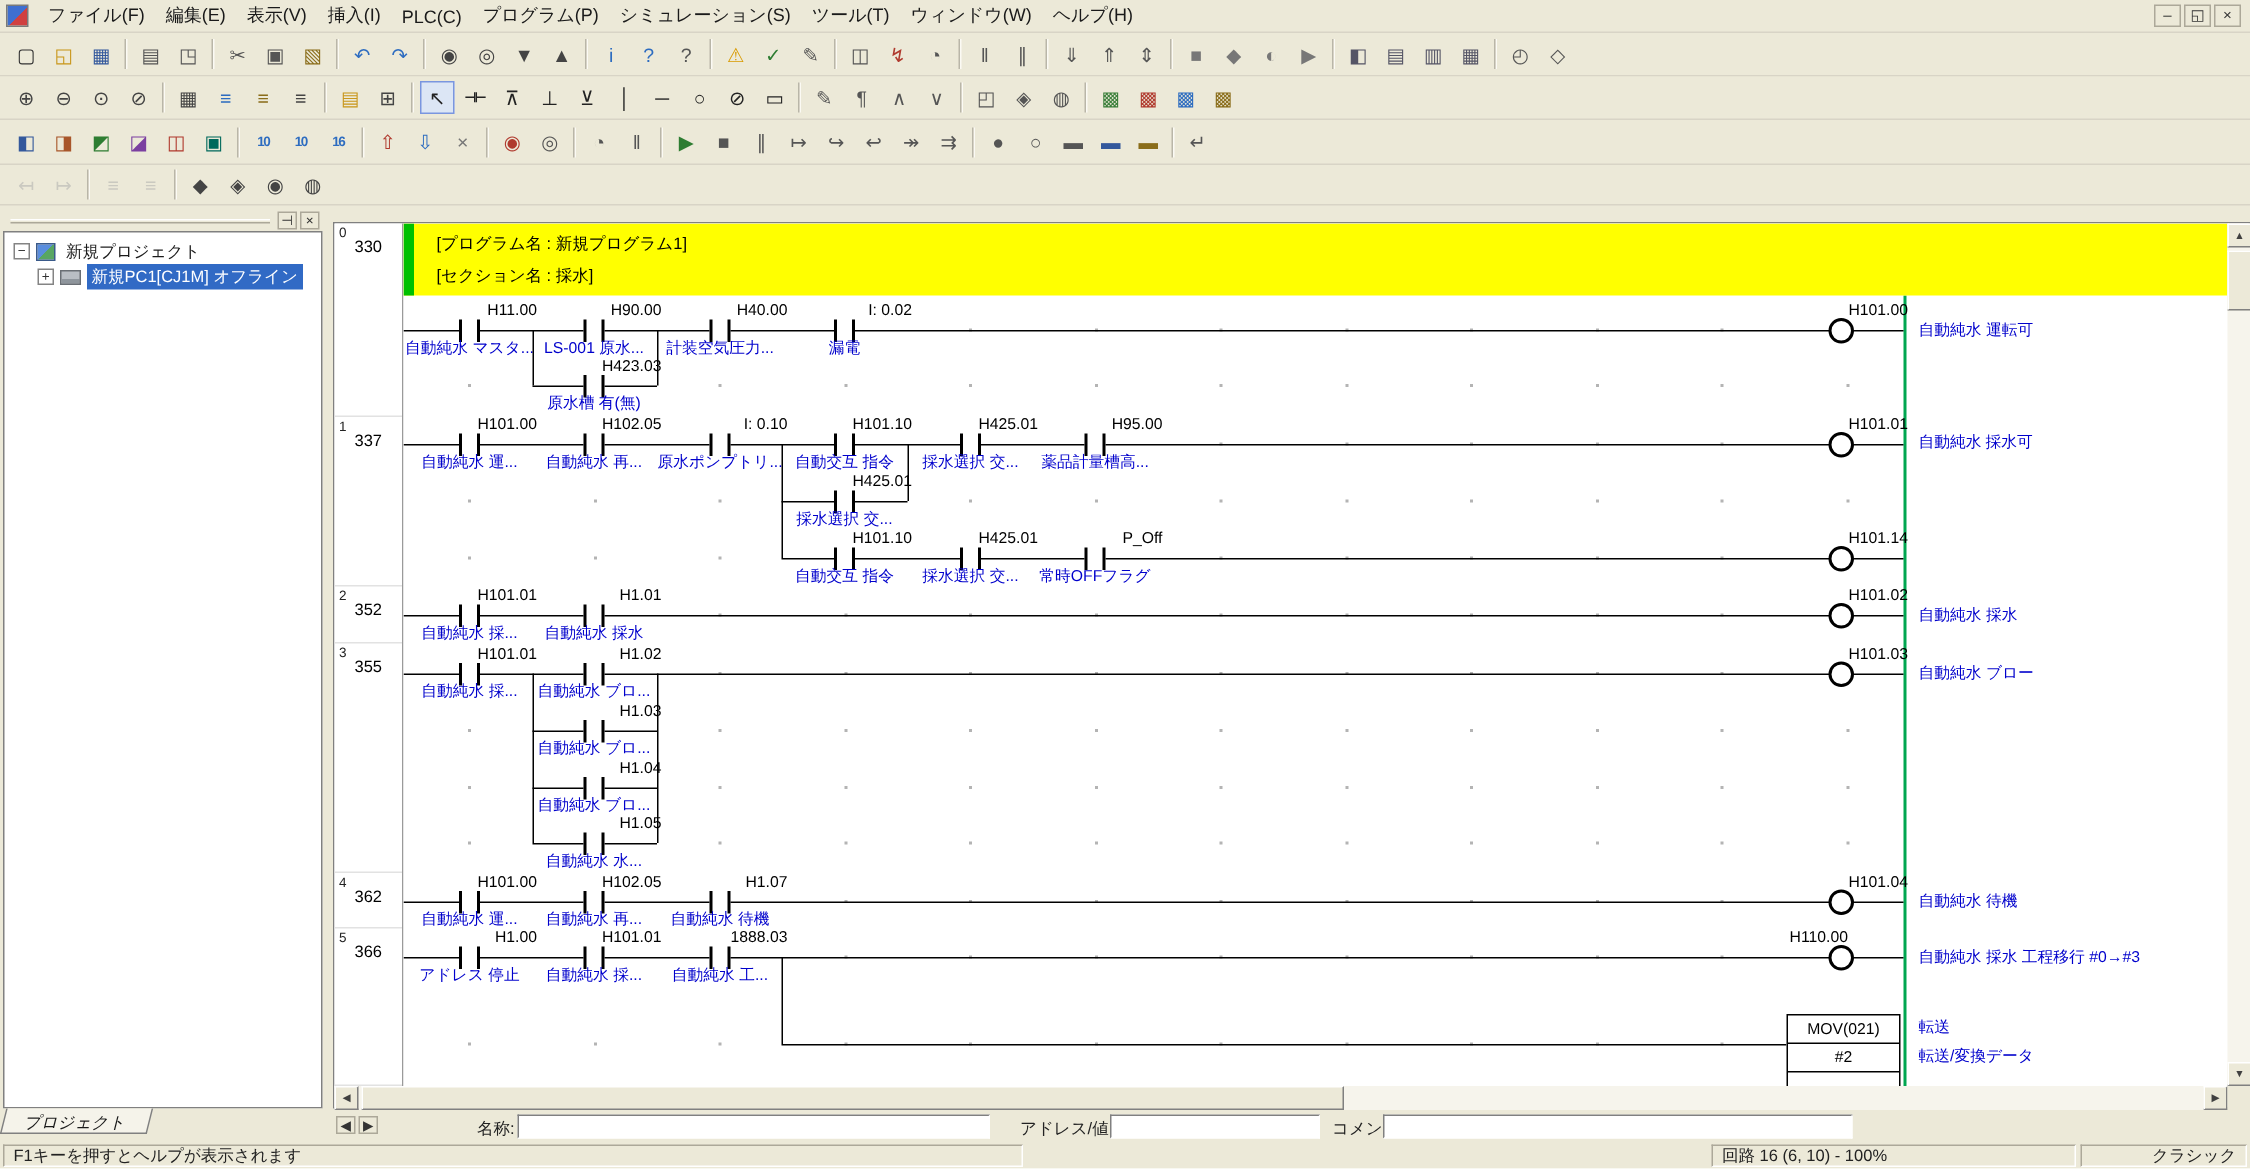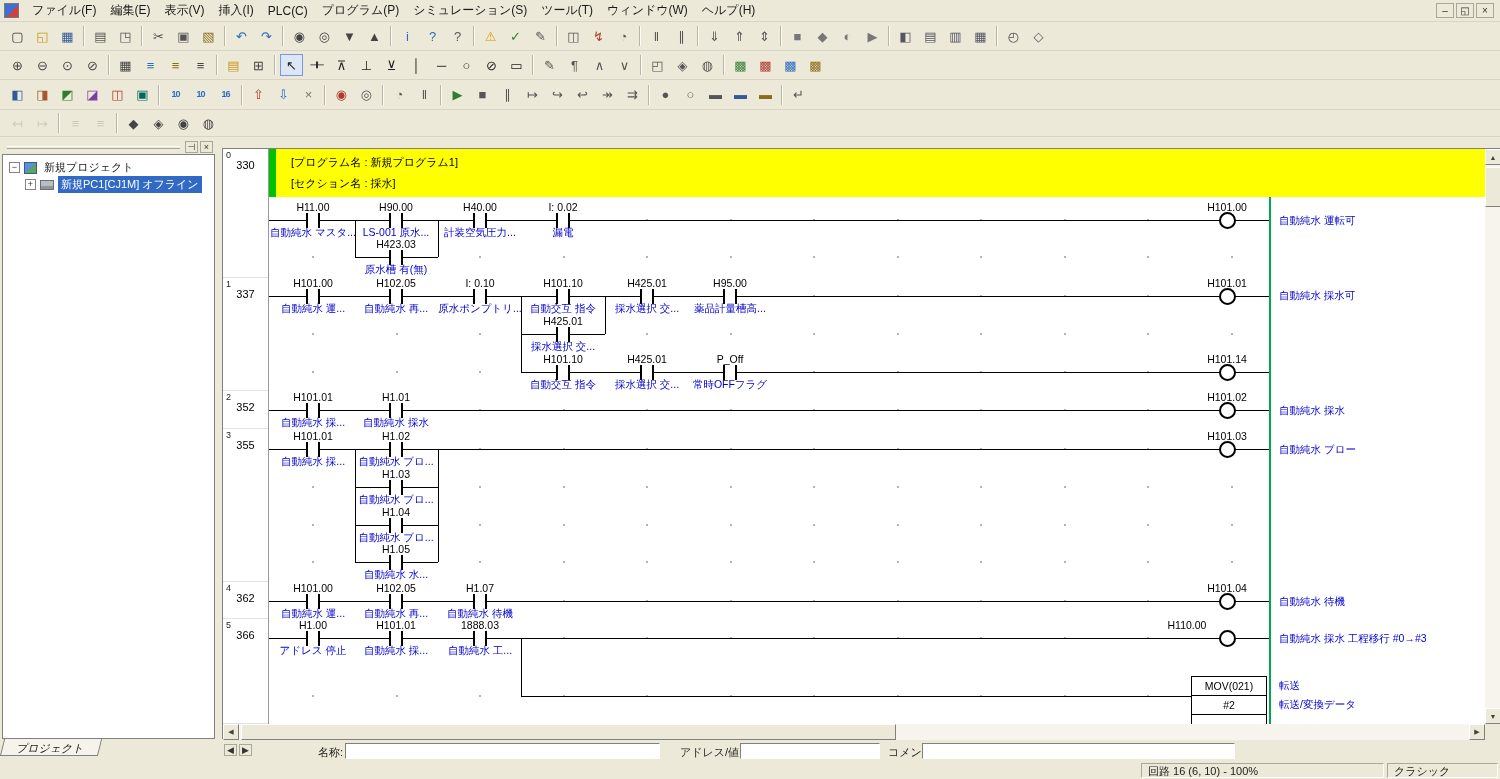--- a/index.html
+++ b/index.html
@@ -56,21 +56,21 @@
   .rung-header { position:absolute; left:0; top:0; width:1216px; height:48px; background:var(--hdr,#ffff00); }
   .cursor-bar { position:absolute; left:0; top:0; width:7px; height:48px; background:var(--cursor,#00c000); }
   .hline1,.hline2 { position:absolute; left:22px; font-size:11px; color:#000; white-space:nowrap; }
   .hline1 { top:6px; } .hline2 { top:27px; }
   .rail { position:absolute; width:2px; background:var(--rail,#00a650); }
   .hline { position:absolute; height:1px; background:#000; }
   .vline { position:absolute; width:1px; background:#000; }
   .gdot { position:absolute; width:2px; height:2px; background:#b4b4b4; }
   .contact { position:absolute; width:14px; height:15px; background:#fff; border-left:2px solid #000; border-right:2px solid #000; }
   .coil { position:absolute; width:17px; height:17px; background:#fff; border:2px solid #000; border-radius:50%; }
-  .addr { position:absolute; width:90px; text-align:center; font-size:10.5px; line-height:12px; color:#000; white-space:nowrap; }
+  .addr { position:absolute; width:90px; text-align:right; font-size:10.5px; line-height:12px; color:#000; white-space:nowrap; }
   .cmt { position:absolute; width:90px; text-align:center; font-size:10.5px; line-height:12px; color:var(--cmt,#0000cc); white-space:nowrap; }
   .rcmt { position:absolute; font-size:10.5px; line-height:14px; color:var(--cmt,#0000cc); white-space:nowrap; }
   .mov-box { position:absolute; background:#fff; border:1px solid #000; }
   .mov-row { height:19px; line-height:18px; text-align:center; font-size:10.5px; border-bottom:1px solid #000; color:#000; }
 
   
   #vscroll { position:absolute; left:1262px; top:0; width:16px; height:575px; background:#f6f4ec; }
   #hscroll { position:absolute; left:0; top:575px; width:1262px; height:16px; background:#f6f4ec; }
   #scroll-corner { position:absolute; left:1262px; top:575px; width:16px; height:16px; background:#ece9d8; }
   .scrollbtn { position:absolute; width:16px; height:16px; display:flex; align-items:center; justify-content:center; font-size:7px; color:#404040; background:#ece9d8; border:1px solid; border-color:#fff #808080 #808080 #fff; }
@@ -90,21 +90,21 @@
   .l-name { left:96px; } .i-name { left:123px; width:315px; }
   .l-addr { left:458px; } .i-addr { left:518px; width:140px; }
   .l-cmt  { left:666px; } .i-cmt  { left:700px; width:313px; }
 
   
   #statusbar { position:absolute; left:0; top:761px; width:1500px; height:18px; background:#ece9d8; }
   .sb-panel { position:absolute; top:2px; height:15px; font-size:11px; line-height:14px; color:#222; border:1px solid; border-color:#aca899 #fff #fff #aca899; padding:0 6px; white-space:nowrap; overflow:hidden; }
   .sb-help { left:2px; width:680px; }
   .sb-plc { left:686px; width:452px; text-align:center; }
   .sb-pos { left:1141px; width:243px; }
-  .sb-theme { left:1387px; width:111px; text-align:left; }
+  .sb-theme { left:1387px; width:111px; text-align:right; }
 </style>
 </head>
 <body>
 
 <div id="app">
 
   <div class="menubar">
     <div class="app-icon"></div>
     <div class="menu-items">
         <span class="menu-item">ファイル(F)</span>
@@ -821,17 +821,18 @@
     <button class="mini-btn nav">▶</button>
     <span class="f-label l-name">名称:</span>
     <input class="f-input i-name" value="" style="">
     <span class="f-label l-addr">アドレス/値:</span>
     <input class="f-input i-addr" value="" style="">
     <span class="f-label l-cmt">コメント:</span>
     <input class="f-input i-cmt" value="" style="">
   </div>
 
   <div id="statusbar">
+    <div class="sb-panel sb-help">F1キーを押すとヘルプが表示されます</div>
     <div class="sb-panel sb-pos">回路 16 (6, 10) - 100%</div>
     <div class="sb-panel sb-theme">クラシック</div>
   </div>
 
 </div>
 
 </body></html>

